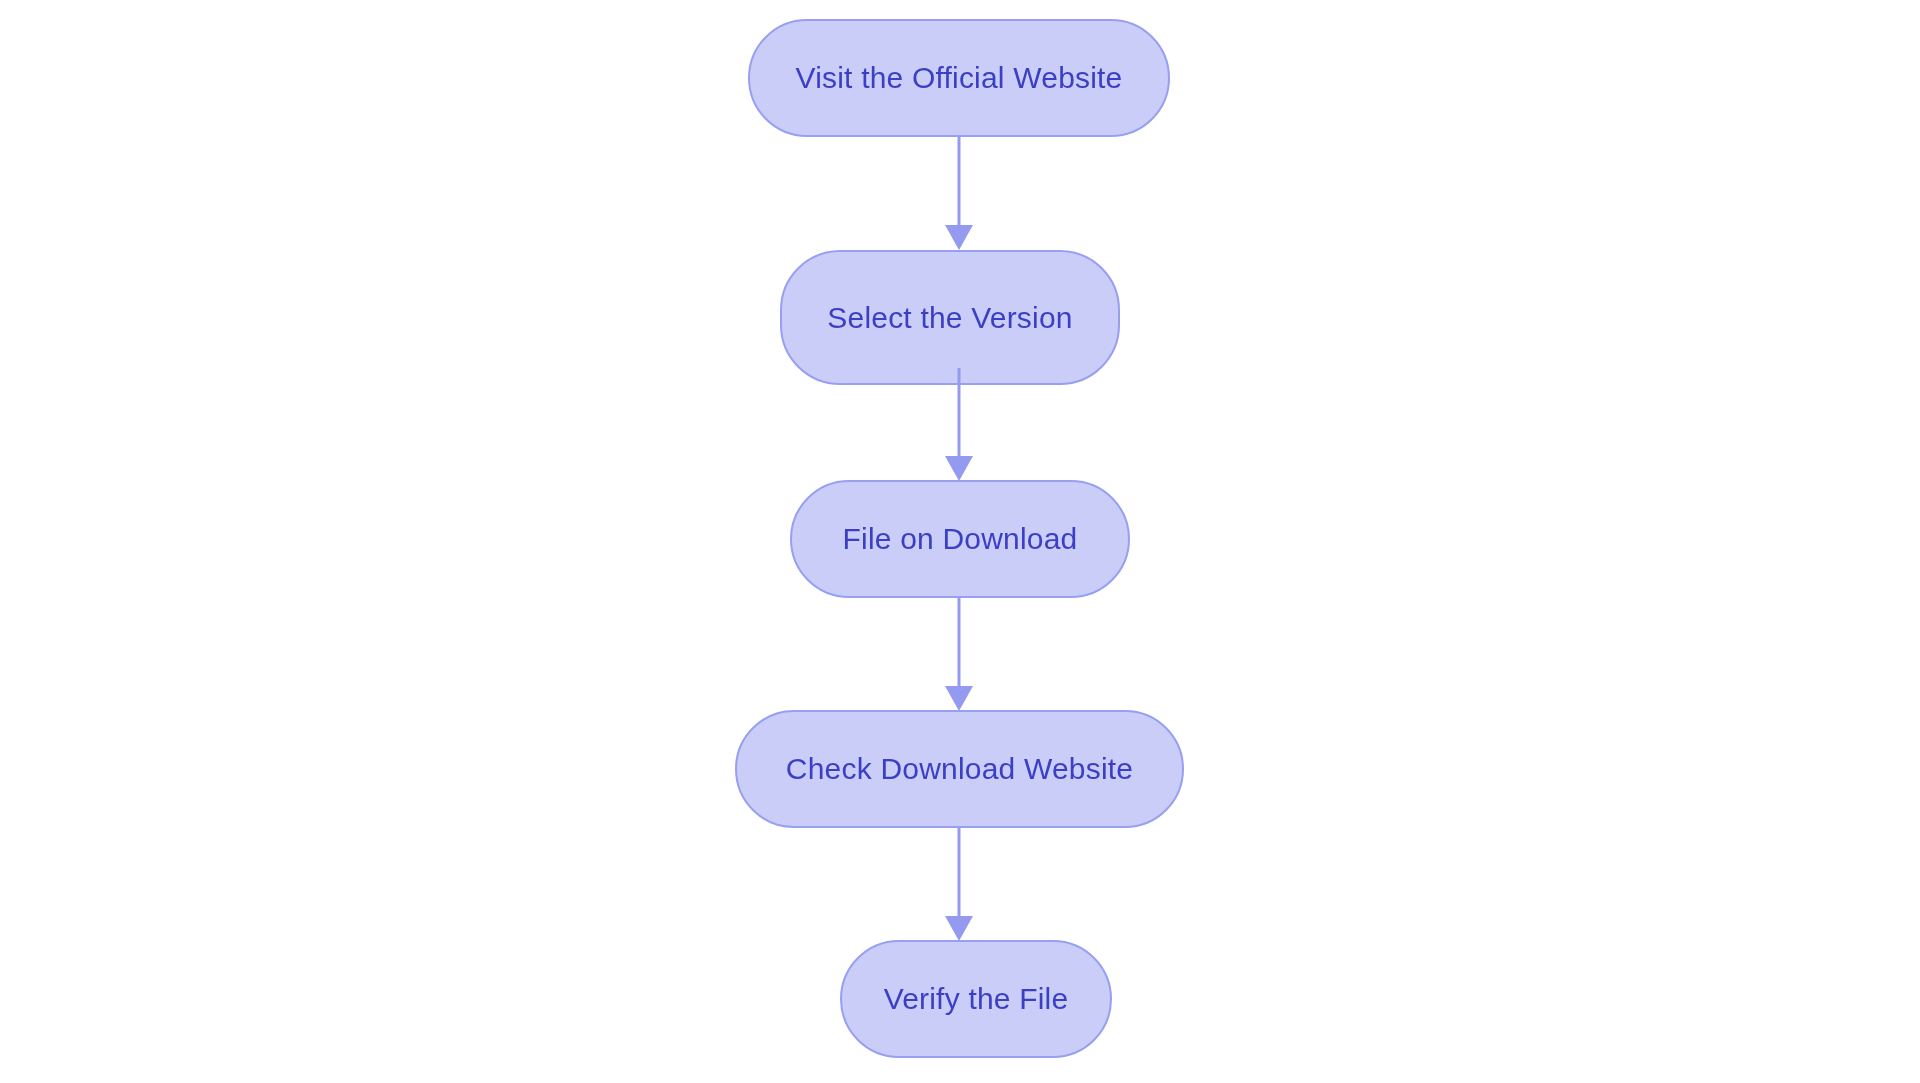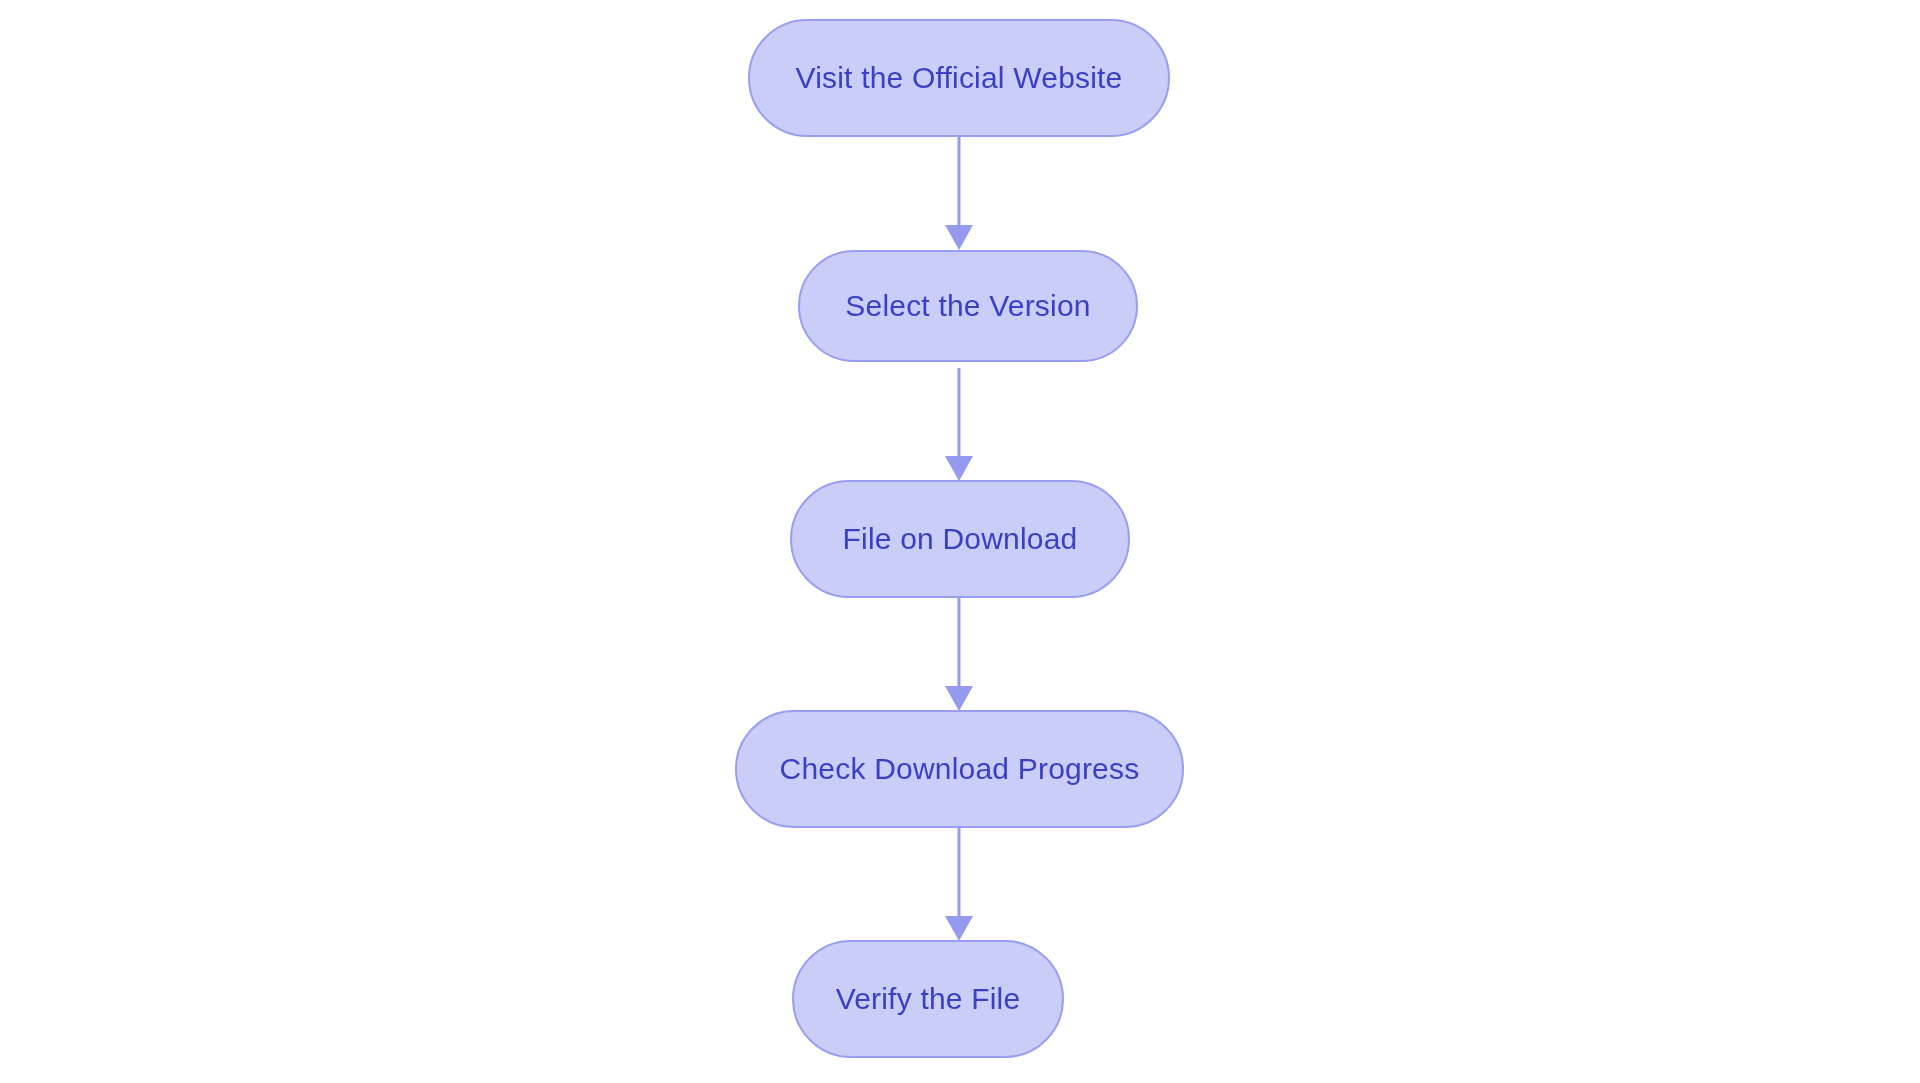--- a/index.html
+++ b/index.html
@@ -34,24 +34,24 @@
     justify-content: center;
   }
   .node-label {
     color: var(--node-text);
     font-size: 30px;
     font-weight: 400;
     letter-spacing: 0.2px;
     white-space: nowrap;
   }
   .node-0 { left: 748px; top: 19px;  width: 422px; height: 118px; }
-  .node-1 { left: 798px; top: 250px; width: 340px; height: 112px; }
+  .node-1 { left: 780px; top: 250px; width: 340px; height: 135px; }
   .node-2 { left: 790px; top: 480px; width: 340px; height: 118px; }
   .node-3 { left: 735px; top: 710px; width: 449px; height: 118px; }
-  .node-4 { left: 792px; top: 940px; width: 272px; height: 118px; }
+  .node-4 { left: 840px; top: 940px; width: 272px; height: 118px; }
   .arrow {
     position: absolute;
     left: 943px;
     width: 32px;
     height: 113px;
     display: block;
   }
   .arrow-0 { top: 137px; }
   .arrow-1 { top: 368px; }
   .arrow-2 { top: 598px; }
@@ -85,21 +85,21 @@
   <div class="node node-2">
     <span class="node-label">File on Download</span>
   </div>
 
   <svg class="arrow arrow-2" viewBox="0 0 32 113" aria-hidden="true">
     <line x1="16" y1="0" x2="16" y2="92"></line>
     <polygon points="2,88 30,88 16,113"></polygon>
   </svg>
 
   <div class="node node-3">
-    <span class="node-label">Check Download Progress</span>
+    <span class="node-label">Check Download Website</span>
   </div>
 
   <svg class="arrow arrow-3" viewBox="0 0 32 113" aria-hidden="true">
     <line x1="16" y1="0" x2="16" y2="92"></line>
     <polygon points="2,88 30,88 16,113"></polygon>
   </svg>
 
   <div class="node node-4">
     <span class="node-label">Verify the File</span>
   </div>

